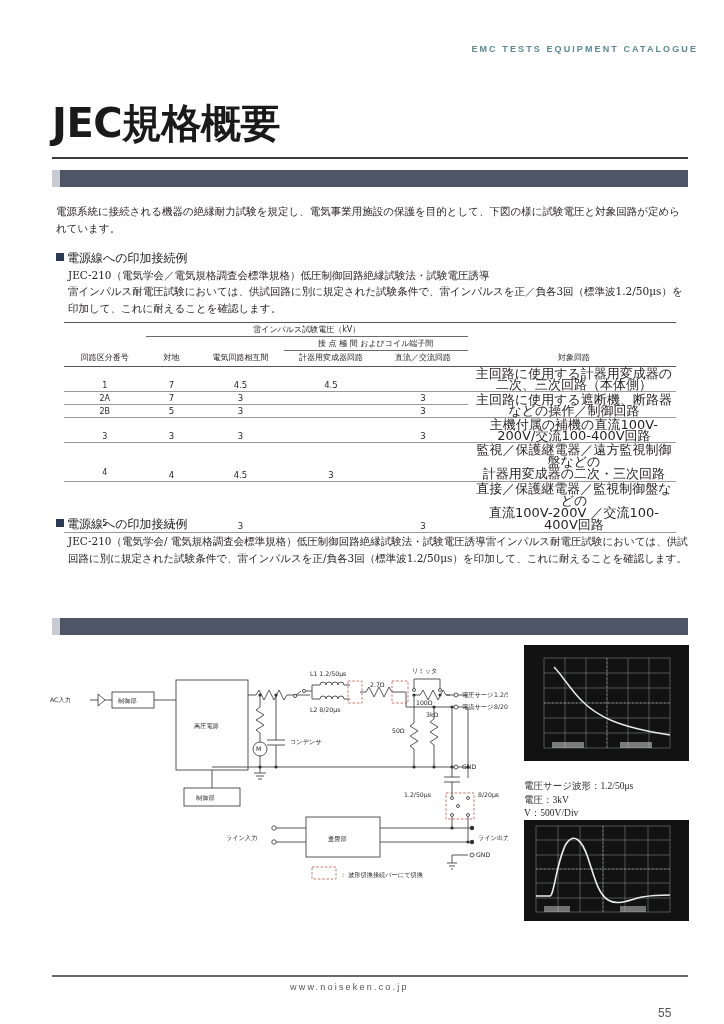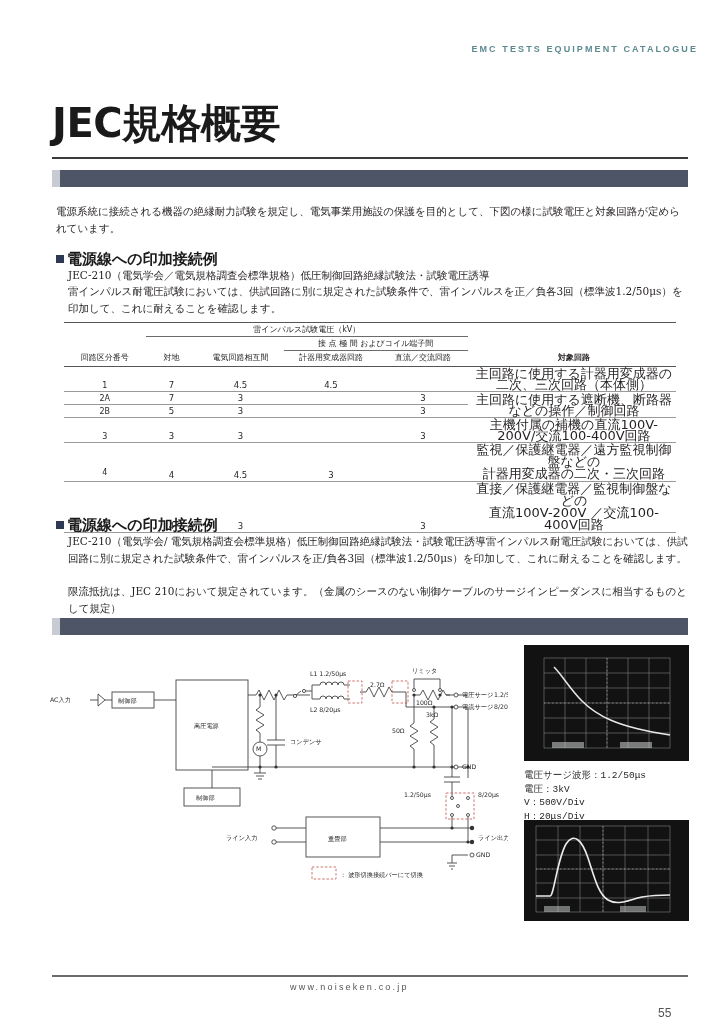--- a/index.html
+++ b/index.html
@@ -37,21 +37,21 @@
     padding-left:8px;line-height:17px;margin-top:44px;
   }
 
   
   .para{
     position:absolute;
     font-family:"DejaVu Serif","Liberation Serif",serif;
     font-size:10.5px;line-height:16.5px;color:#231f20;
   }
   .sub-head{
-    position:absolute;font-size:15px;font-weight:bold;color:#1a1a1a;
+    position:absolute;font-size:12px;font-weight:normal;color:#1a1a1a;
     font-family:"DejaVu Sans","Liberation Sans",sans-serif;
   }
   .sub-head .mark{
     display:inline-block;width:8px;height:8px;background:#2e3a55;
     margin-right:3px;vertical-align:1px;
   }
 
   
   .tbl{
     position:absolute;left:56px;top:322px;width:612px;
@@ -67,22 +67,22 @@
   .tbl .rowline td{border-top:0.8px solid #9a9a9a;}
 
   
   .diagram{position:absolute;left:40px;top:645px;width:460px;height:235px;}
   .diagram svg{display:block;}
 
   
   .scope-block{position:absolute;}
   .scope-img{background:#141414;position:relative;overflow:hidden;}
   .scope-cap{
-    font-size:9.5px;line-height:13.5px;color:#231f20;margin-top:8px;
-    font-family:Liberation Mono, monospace;
+    font-size:9.5px;line-height:13.5px;color:#231f20;margin-top:19px;
+    font-family:Liberation Serif, serif;
   }
 
   
   .footer-rule{position:absolute;left:44px;top:975px;width:636px;height:1.6px;background:#6b6b6b;}
   .footer-url{
     position:absolute;left:282px;top:982px;font-size:9px;letter-spacing:2.2px;color:#555;
   }
   .footer-num{position:absolute;left:650px;top:980px;font-size:12px;color:#555;margin-top:26px;}
 </style>
 </head>
@@ -109,21 +109,21 @@
 
   <div class="para" style="left:60px;top:267px;width:620px;">JEC-210（電気学会／電気規格調査会標準規格）低圧制御回路絶縁試験法・試験電圧誘導</div>
 
   <div class="para" style="left:60px;top:283px;width:620px;">雷インパルス耐電圧試験においては、供試回路に別に規定された試験条件で、雷インパルスを正／負各3回（標準波1.2/50μs）を印加して、これに耐えることを確認します。</div>
 
   <table class="tbl">
     <thead>
       <tr>
         <td rowspan="3" style="width:90px;vertical-align:bottom;padding-bottom:3px;" class="tline-top">回路区分番号</td>
         <td colspan="4" class="tline-top grp" style="padding-bottom:1px;">雷インパルス試験電圧（kV）</td>
-        <td rowspan="3" class="tline-top" style="width:230px;vertical-align:bottom;padding-bottom:3px;padding-left:6px;font-weight:bold;">対象回路</td>
+        <td rowspan="3" class="tline-top" style="width:230px;vertical-align:bottom;padding-bottom:3px;padding-left:6px;">対象回路</td>
       </tr>
       <tr>
         <td rowspan="2" style="width:55px;vertical-align:bottom;padding-bottom:3px;" class="c">対地</td>
         <td rowspan="2" style="width:95px;vertical-align:bottom;padding-bottom:3px;">電気回路相互間</td>
         <td colspan="2" class="grp" style="padding-bottom:1px;">接 点 極 間 およびコイル端子間</td>
       </tr>
       <tr>
         <td style="width:105px;padding-bottom:3px;">計器用変成器回路</td>
         <td style="width:100px;padding-bottom:3px;" class="c">直流／交流回路</td>
       </tr>
@@ -181,21 +181,20 @@
     </tbody>
   </table>
 
 
   <div class="sub-head" style="left:48px;top:516px;">
     <span class="mark"></span><span>電源線への印加接続例</span>
   </div>
 
   <div class="para" style="left:60px;top:533px;width:620px;">JEC-210（電気学会/ 電気規格調査会標準規格）低圧制御回路絶縁試験法・試験電圧誘導雷インパルス耐電圧試験においては、供試回路に別に規定された試験条件で、雷インパルスを正/負各3回（標準波1.2/50μs）を印加して、これに耐えることを確認します。</div>
 
-  <div class="para" style="left:60px;top:583px;width:620px;">限流抵抗は、JEC 210において規定されています。（金属のシースのない制御ケーブルのサージインピーダンスに相当するものとして規定）</div>
 
   <div class="section-bar" style="top:618px;">
     <div class="tab"></div>
     <div class="lbl">ブロック図及び波形</div>
   </div>
 
   <div class="diagram">
     <svg width="460" height="235" viewBox="0 0 460 235" xmlns="http://www.w3.org/2000/svg" style="font-family:'DejaVu Sans','Liberation Sans',sans-serif;font-size:6.2px;fill:#231f20;">
       <g stroke="#444" stroke-width="0.9" fill="none">
 

